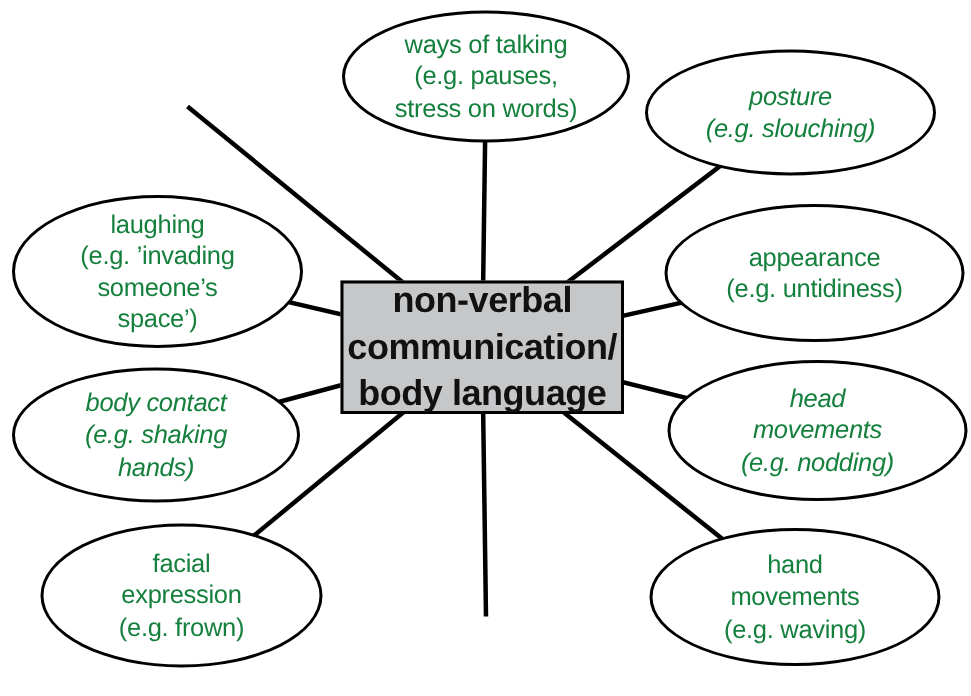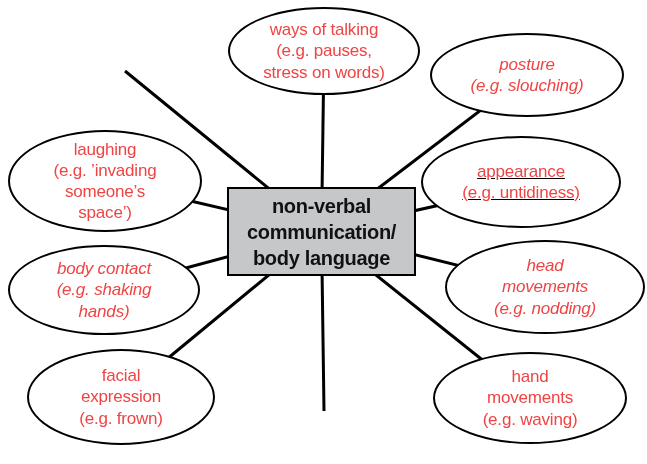--- a/index.html
+++ b/index.html
@@ -30,36 +30,36 @@
     background: #ffffff;
     display: flex;
     align-items: center;
     justify-content: center;
   }
   .node-label {
     white-space: pre-line;
     text-align: center;
     font-size: 17px;
     line-height: 1.24;
-    color: #ef4444;
+    color: #15803d;
     letter-spacing: -0.2px;
   }
   .center-box {
     position: absolute;
     box-sizing: border-box;
     border: 2px solid #000000;
     display: flex;
     align-items: center;
     justify-content: center;
   }
   .center-label {
     white-space: pre-line;
     text-align: center;
     font-weight: bold;
-    font-size: 20px;
+    font-size: 24px;
     line-height: 1.3;
     color: #111111;
     letter-spacing: -0.3px;
   }
 </style>
 </head>
 <body>
 
 <div class="canvas" style="background: rgb(255, 255, 255);">
   <svg id="links" viewBox="0 0 647 464" xmlns="http://www.w3.org/2000/svg">
@@ -83,21 +83,21 @@
   <div class="node" style="left: 430px; top: 33px; width: 194px; height: 84px; font-style: italic;">
     <span class="node-label">posture
 (e.g. slouching)</span>
   </div>
   <div class="node" style="left: 8px; top: 130px; width: 194px; height: 102px;">
     <span class="node-label">laughing
 (e.g. ’invading
 someone’s
 space’)</span>
   </div>
-  <div class="node" style="left: 421px; top: 136px; width: 200px; height: 92px; text-decoration: underline;">
+  <div class="node" style="left: 443px; top: 136px; width: 200px; height: 92px;">
     <span class="node-label">appearance
 (e.g. untidiness)</span>
   </div>
   <div class="node" style="left: 8px; top: 245px; width: 192px; height: 90px; font-style: italic;">
     <span class="node-label">body contact
 (e.g. shaking
 hands)</span>
   </div>
   <div class="node" style="left: 445px; top: 240px; width: 200px; height: 94px; font-style: italic;">
     <span class="node-label">head

